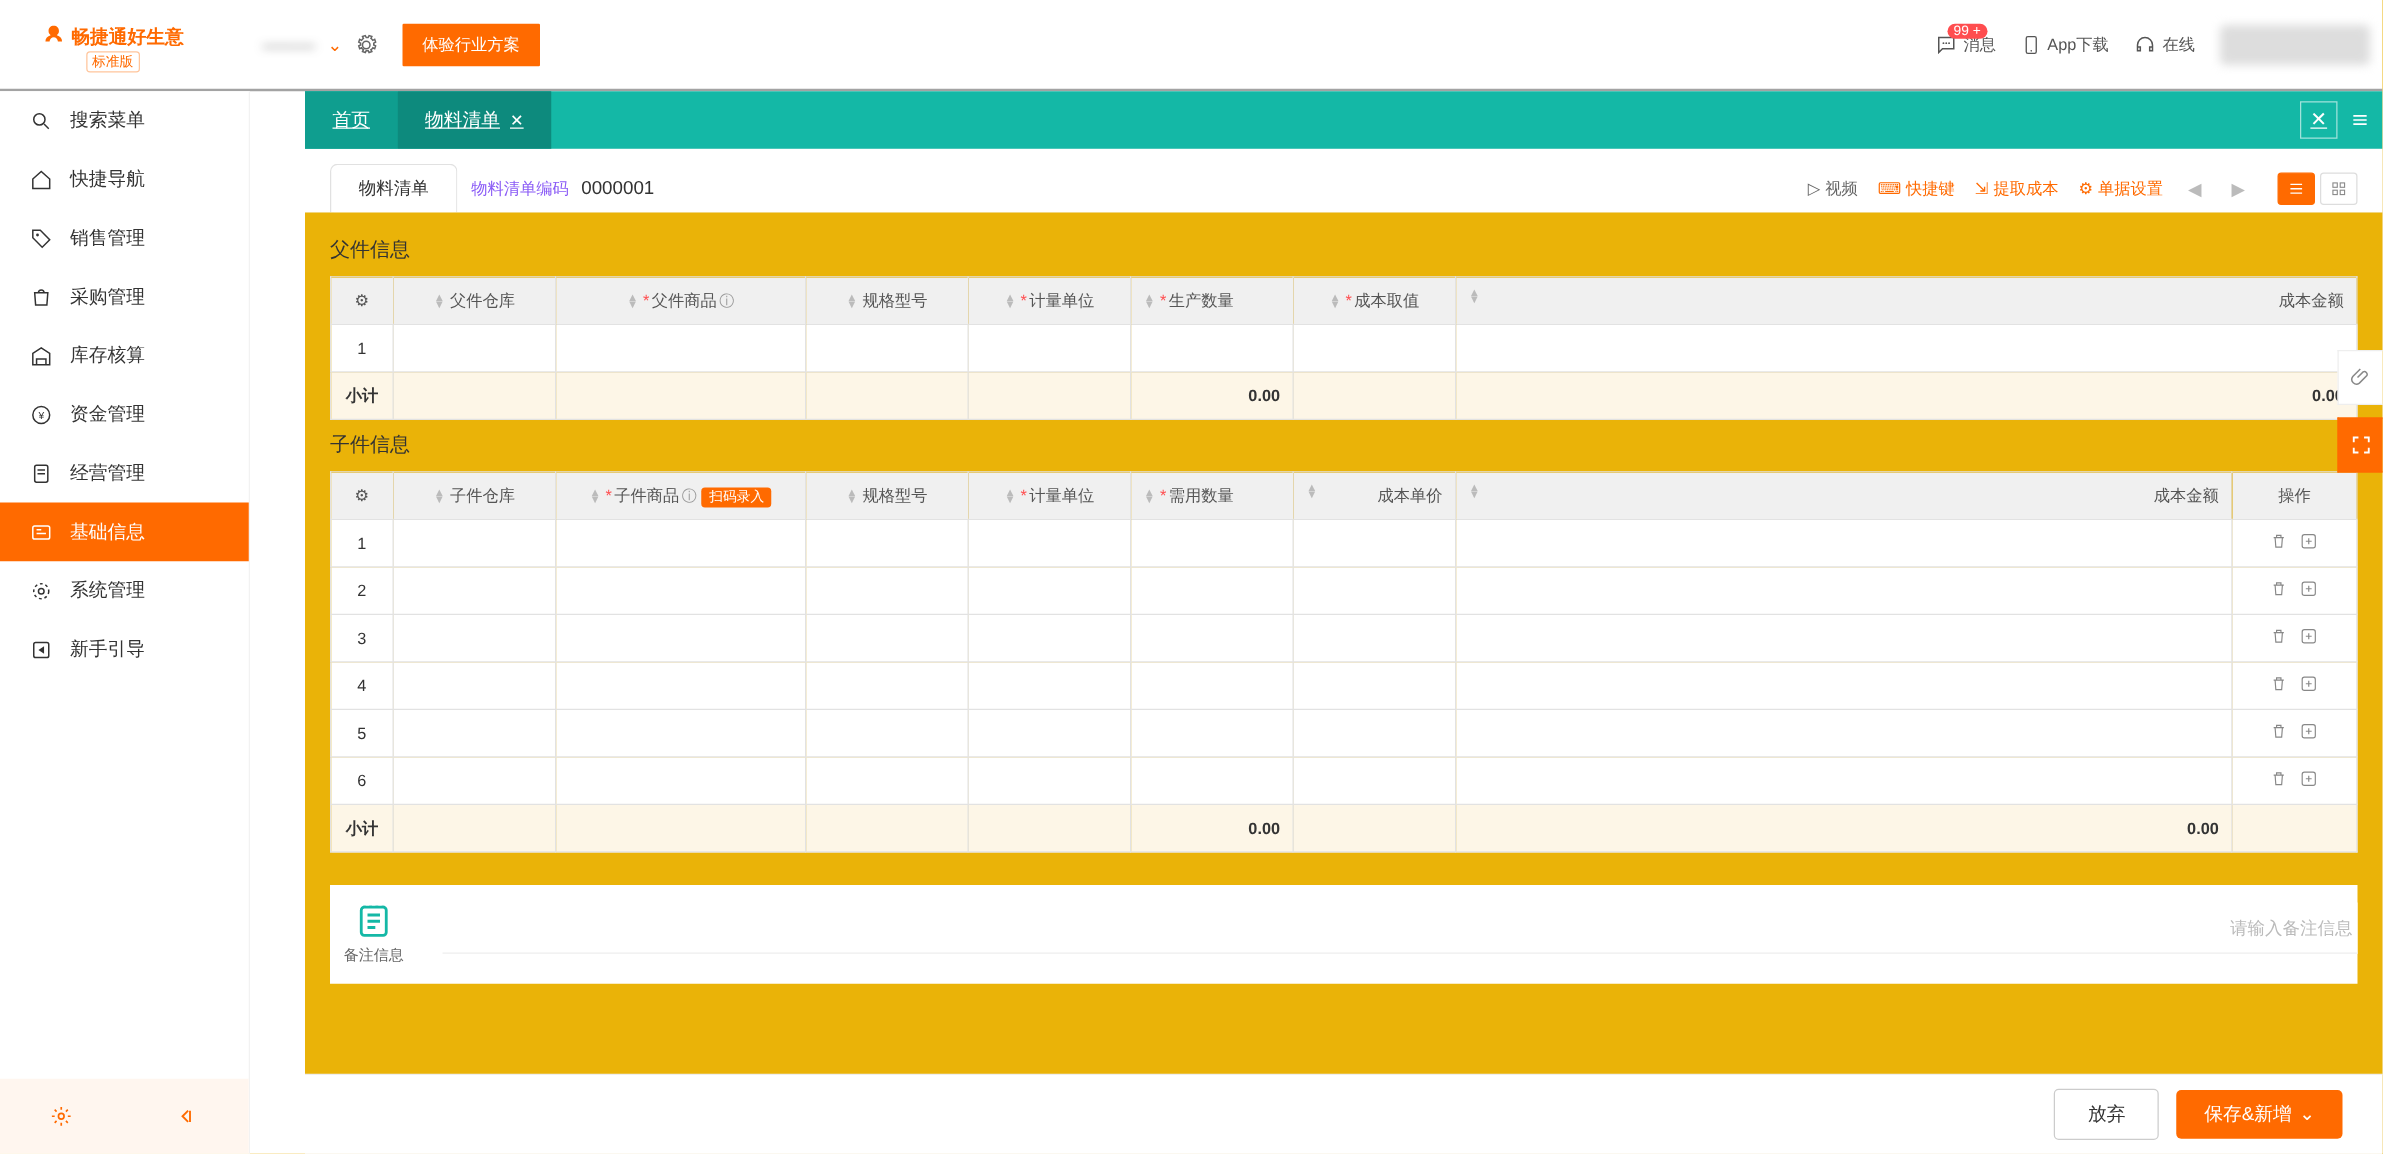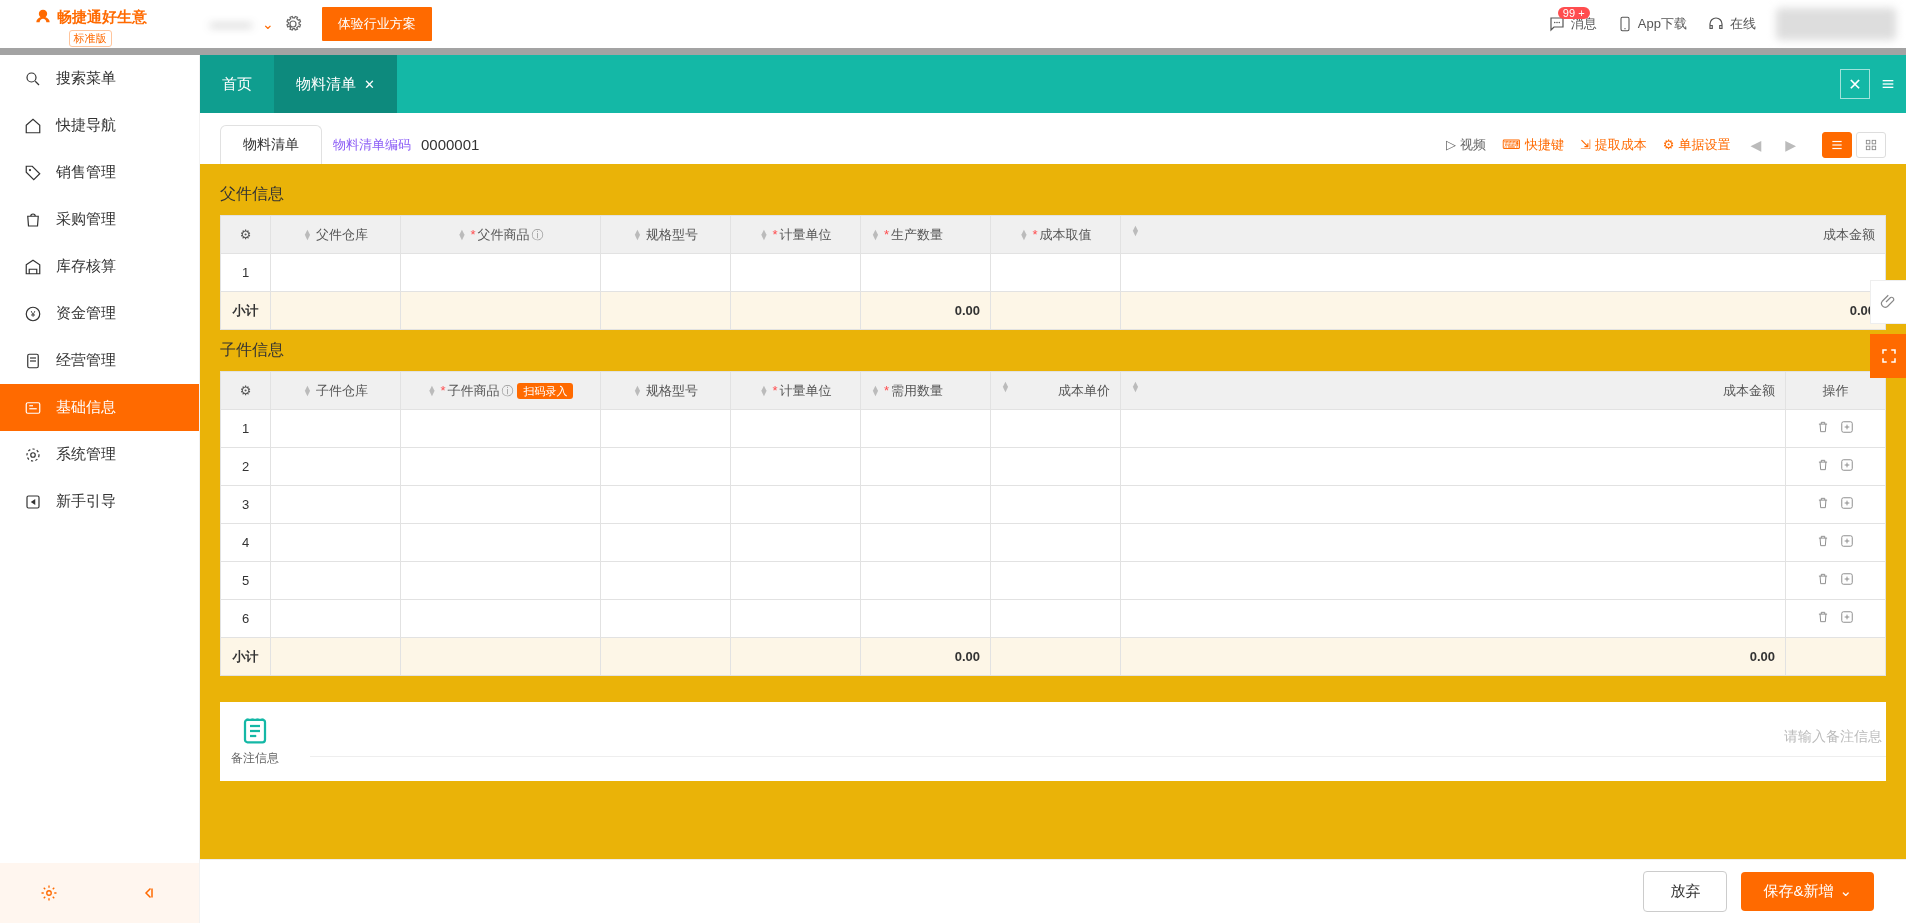--- a/index.html
+++ b/index.html
@@ -1,47 +1,47 @@
 <!DOCTYPE html>
 <html><head>
 <meta charset="utf-8">
 <style>
   * { box-sizing: border-box; margin: 0; padding: 0; }
   body { font-family: "Microsoft YaHei", "PingFang SC", Arial, sans-serif; font-size: 13px; color: #333; background: #fff; overflow: hidden; }
   .app { display: flex; height: 923px; width: 1906px; flex-direction: column; }
 
   
-  .top-header { height: 55px; display: flex; align-items: center; padding: 0 10px; border-bottom: 7px solid #a3a3a3; }
+  .top-header { height: 73px; display: flex; align-items: center; padding: 0 10px; border-bottom: 2px solid #a3a3a3; }
   .logo-area { width: 160px; display: flex; flex-direction: column; align-items: center; padding-top: 6px; }
   .logo-row { display: flex; align-items: center; color: #ff6a00; font-weight: bold; font-size: 15px; gap: 4px; }
   .logo-sub { font-size: 11px; color: #ff6a00; border: 1px solid #ffc59c; border-radius: 3px; padding: 0 4px; margin-top: 2px; }
   .org-select { margin-left: 40px; display: flex; align-items: center; gap: 10px; }
   .org-name { color: #333; font-size: 14px; filter: blur(4px); }
   .chev-down { color: #ff6a00; font-size: 14px; }
   .gear-btn { color: #666; font-size: 16px; margin-left: 10px; }
   .primary-btn { background: #ff6a00; color: #fff; border-radius: 1px; padding: 8px 16px; margin-left: 20px; font-size: 13px; cursor: pointer; }
   .header-spacer { flex: 1; }
   .hdr-item { display: flex; align-items: center; gap: 5px; margin-right: 20px; color: #555; font-size: 13px; position: relative; }
   .badge { position: absolute; top: -8px; left: 10px; background: #ff4d4f; color: #fff; border-radius: 10px; font-size: 11px; padding: 0 5px; }
   .avatar-blur { width: 120px; height: 32px; background: #ddd; filter: blur(4px); border-radius: 4px; }
 
-  .body-row { flex: 1; display: flex; min-height: 0; }
+  .body-row { flex: 1; display: flex; min-height: 0; gap: 44px; }
 
   
   .sidebar { width: 200px; background: #fff; display: flex; flex-direction: column; border-right: 1px solid #f2f2f2; }
   .side-item { display: flex; align-items: center; gap: 14px; padding: 14px 24px; color: #333; font-size: 15px; cursor: pointer; }
   .side-item.active { background: #ff6a00; color: #fff; }
   .side-icon { width: 18px; height: 18px; display: inline-flex; align-items: center; justify-content: center; }
   .side-footer { margin-top: auto; height: 60px; background: #fff6ef; display: flex; align-items: center; justify-content: space-around; color: #ff6a00; }
 
   
   .main { flex: 1; display: flex; flex-direction: column; background: #f1f1f1; min-width: 0; }
 
   
-  .tabs-bar { height: 58px; background: #14b8a6; display: flex; align-items: stretch; color: #fff; position: relative; }
+  .tabs-bar { height: 46px; background: #14b8a6; display: flex; align-items: stretch; color: #fff; position: relative; text-decoration: underline; }
   .tab { display: flex; align-items: center; padding: 0 22px; font-size: 15px; gap: 8px; cursor: pointer; }
   .tab.home { background: #0f9e8f; }
   .tab.active { background: #0d8a7d; }
   .tab-close { font-size: 13px; cursor: pointer; }
   .tabs-right { margin-left: auto; display: flex; align-items: center; padding-right: 10px; gap: 10px; }
   .close-all { width: 30px; height: 30px; border: 1px solid rgba(255,255,255,0.6); display: flex; align-items: center; justify-content: center; font-size: 16px; }
 
   
   .form-hdr { background: #fff; display: flex; align-items: center; padding: 12px 20px 0 20px; }
   .form-tab-wrap { display: flex; align-items: center; }

